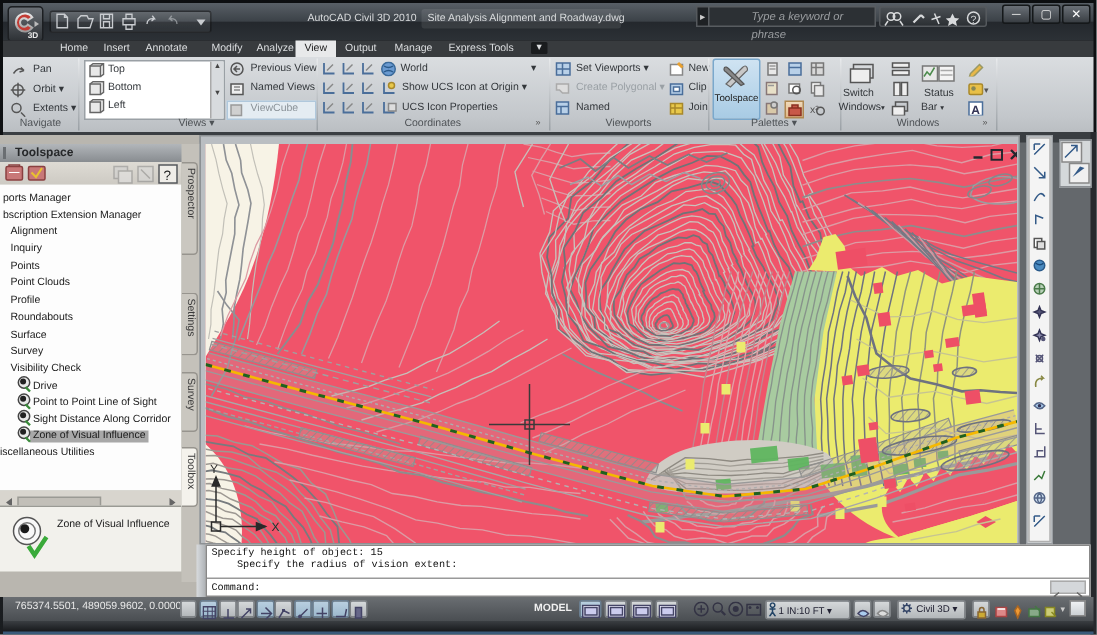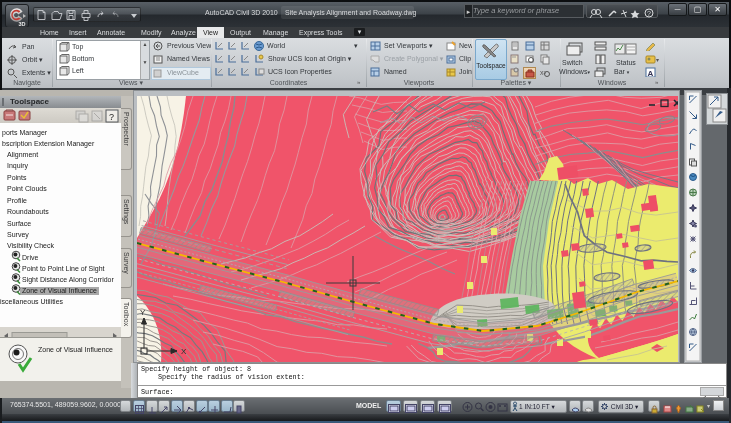--- a/index.html
+++ b/index.html
@@ -4,21 +4,21 @@
 html,body{width:731px;height:423px;overflow:hidden;font-family:"Liberation Sans",sans-serif}
 #app{position:relative;width:731px;height:423px;background:#3a3e43}
 .abs{position:absolute}
 
 #frame{left:0;top:0;width:731px;height:423px;background:linear-gradient(#0c0e10,#1a1d20)}
 
 #tbar{left:2px;top:2px;width:727px;height:25px;background:linear-gradient(#585f66,#3c4248 48%,#24282d 52%,#2c3136);}
 #logo{left:5px;top:4px;width:24px;height:24px;background:linear-gradient(#6a6f75,#2e3236);border:1px solid #1c1f22;border-radius:3px}
 #qat{left:33px;top:7px;width:108px;height:15px;background:linear-gradient(rgba(255,255,255,.14),rgba(255,255,255,.03));border:1px solid rgba(0,0,0,.45);border-radius:2px}
 .ti{color:#d8dadc;font-size:7px}
-#search{left:472px;top:4px;width:112px;height:14px;background:#2c3034;border:1px solid #585c60;color:#9a9da0;font-style:italic;font-size:7.5px;line-height:12px;padding-left:0}
+#search{left:472px;top:4px;width:112px;height:14px;background:#2c3034;border:1px solid #585c60;color:#9a9da0;font-style:italic;font-size:7.5px;line-height:12px;padding-left:28px}
 #sicons{left:586px;top:4px;width:72px;height:14px;background:linear-gradient(#4a4f54,#2c3034);border:1px solid #55595d;border-radius:2px}
 .wbtn{top:3px;width:19px;height:13px;background:linear-gradient(#6a7077,#383d42);border:1px solid #15181a;border-radius:2px;color:#e8e8e8;font-size:8px;text-align:center;line-height:11px}
 
 #tabs{left:2px;top:27px;width:727px;height:11px;background:#383b3e}
 .tab{position:absolute;top:0;height:11px;color:#dcdee0;font-size:7px;font-weight:normal;line-height:11px}
 #tabview{position:absolute;left:195px;top:0;width:27px;height:11px;background:#e8e9ea;color:#222;font-size:7px;font-weight:normal;text-align:center;line-height:11px}
 
 #ribbon{left:2px;top:38px;width:727px;height:50px;background:linear-gradient(#dadde0,#c3c7cb 80%,#babec2)}
 .panlab{position:absolute;top:40px;height:10px;font-size:7px;color:#4e5256;text-align:center;line-height:10px}
 .pansep{position:absolute;top:1px;width:1px;height:48px;background:linear-gradient(#e8eaec,#9aa0a5)}
@@ -810,24 +810,24 @@
 </svg></div>
 <div class="abs" id="rfloat"><svg width="20" height="30">
 <rect x="1" y="1" width="13" height="13" fill="#f0f0f0" stroke="#888"></rect>
         <path d="M3,11 l8,-8 m0,4 v-4 h-4" stroke="#335a88" fill="none"></path>
 <rect x="6" y="15" width="13" height="13" fill="#f0f0f0" stroke="#888"></rect>
         <path d="M8,24 l8,-6 -3,-1 z" fill="#335a88"></path>
 </svg></div>
 
 <div class="abs" id="cmdgrip"></div>
 <div class="abs" id="cmd"></div>
-<span class="cmdtext" style="left:141px;top:365px">Specify height of object: 8</span>
+<span class="cmdtext" style="left:141px;top:365px">Specify height of object: 15</span>
 <span class="cmdtext" style="left:158px;top:373px">Specify the radius of vision extent:</span>
 <div class="abs" style="left:138px;top:385px;width:588px;height:1px;background:#999"></div>
-<span class="cmdtext" style="left:141px;top:388px">Surface:</span>
+<span class="cmdtext" style="left:141px;top:388px">Command:</span>
 <div class="abs" style="left:700px;top:387px;width:24px;height:9px;background:#d4d7da;border:1px solid #aaa"><svg width="22" height="7">
         <path d="M5,1 l-3,2.5 3,2.5 M17,1 l3,2.5 -3,2.5" stroke="#666" fill="none"></path>
       </svg></div>
 
 <div class="abs" id="sbar"></div>
 <div class="abs" id="sbar2"></div>
 <span class="abs" style="left:10px;top:401px;font-size:7px;color:#e8e8e8">765374.5501, 489059.9602, 0.0000</span>
 <div class="sbtn" style="left:120px;top:399.5px;width:11px"></div>
     <div class="sbtnp" style="left:133px;top:399.5px;width:12px"><svg width="9" height="9" style="margin:1px">
         <rect x="0.5" y="0.5" width="8" height="8" fill="none" stroke="#446"></rect>

